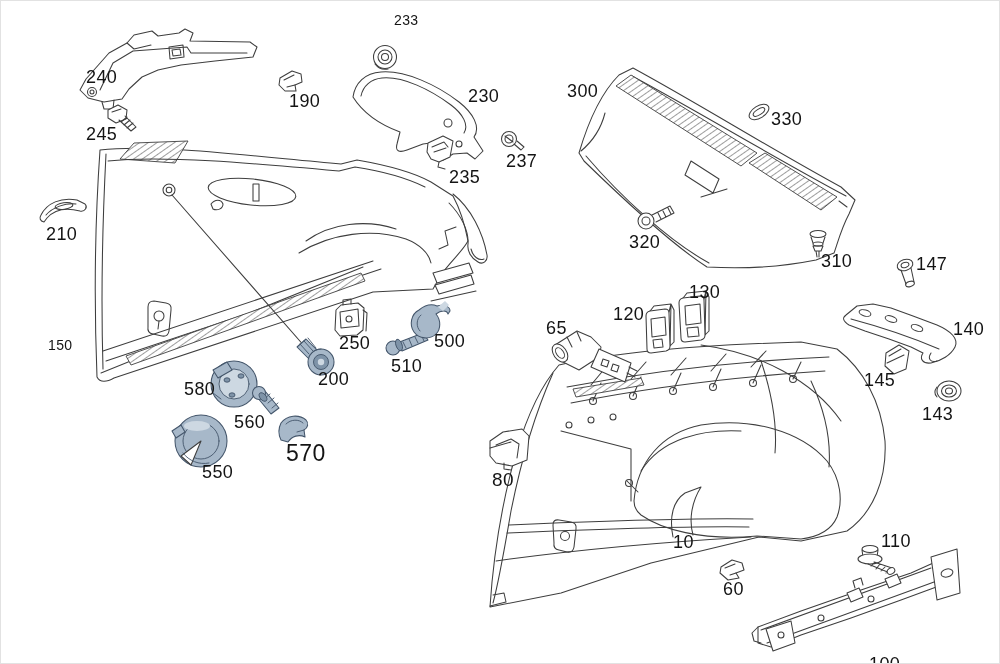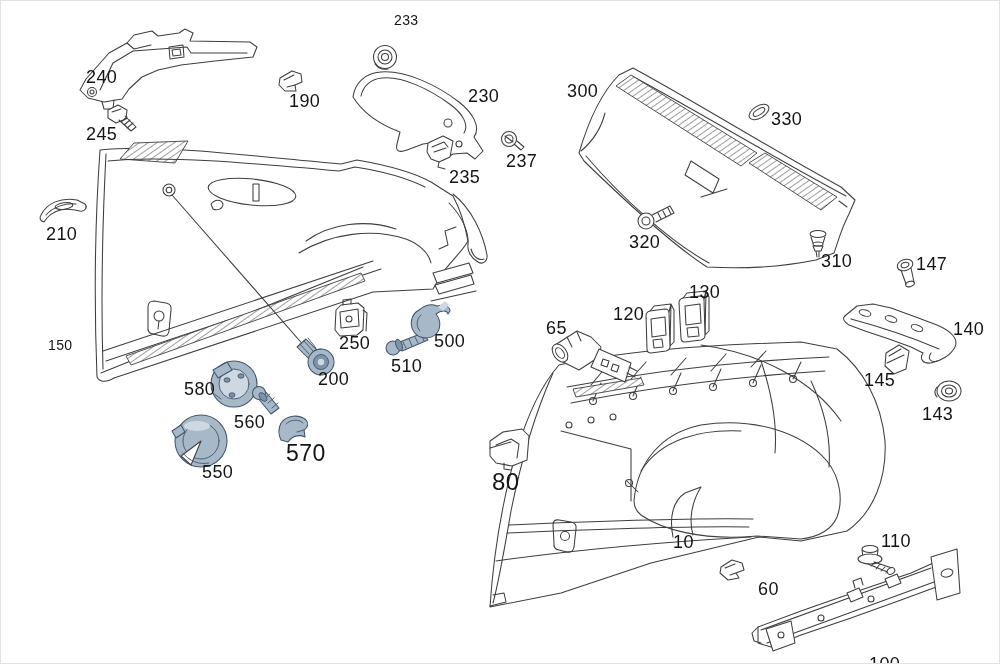--- a/index.html
+++ b/index.html
@@ -334,20 +334,20 @@
       <div class="part-label" style="left: 183px; top: 379px; font-size: 18px;">580</div>
       <div class="part-label" style="left: 233px; top: 412px; font-size: 18px;">560</div>
       <div class="part-label" style="left: 285px; top: 441px; font-size: 23px; text-align: center;">570</div>
       <div class="part-label" style="left: 201px; top: 462px; font-size: 18px;">550</div>
       <div class="part-label" style="left: 545px; top: 318px; font-size: 18px;">65</div>
       <div class="part-label" style="left: 612px; top: 297px; font-size: 18px; margin-top: 7px;">120</div>
       <div class="part-label" style="left: 688px; top: 282px; font-size: 18px;">130</div>
       <div class="part-label" style="left: 952px; top: 319px; font-size: 18px;">140</div>
       <div class="part-label" style="left: 863px; top: 370px; font-size: 18px;">145</div>
       <div class="part-label" style="left: 921px; top: 404px; font-size: 18px;">143</div>
-      <div class="part-label" style="left: 491px; top: 469px; font-size: 24px;">80</div>
+      <div class="part-label" style="left: 491px; top: 469px; font-size: 19px;">80</div>
       <div class="part-label" style="left: 672px; top: 532px; font-size: 18px;">10</div>
-      <div class="part-label" style="left: 722px; top: 579px; font-size: 18px; margin-left: 35px;">60</div>
+      <div class="part-label" style="left: 722px; top: 579px; font-size: 18px;">60</div>
       <div class="part-label" style="left: 880px; top: 531px; font-size: 18px; text-align: right;">110</div>
       <div class="part-label" style="left: 868px; top: 614px; font-size: 18px; margin-top: 40px;">100</div>
     </div>
 
 </div>
 
 </body></html>

